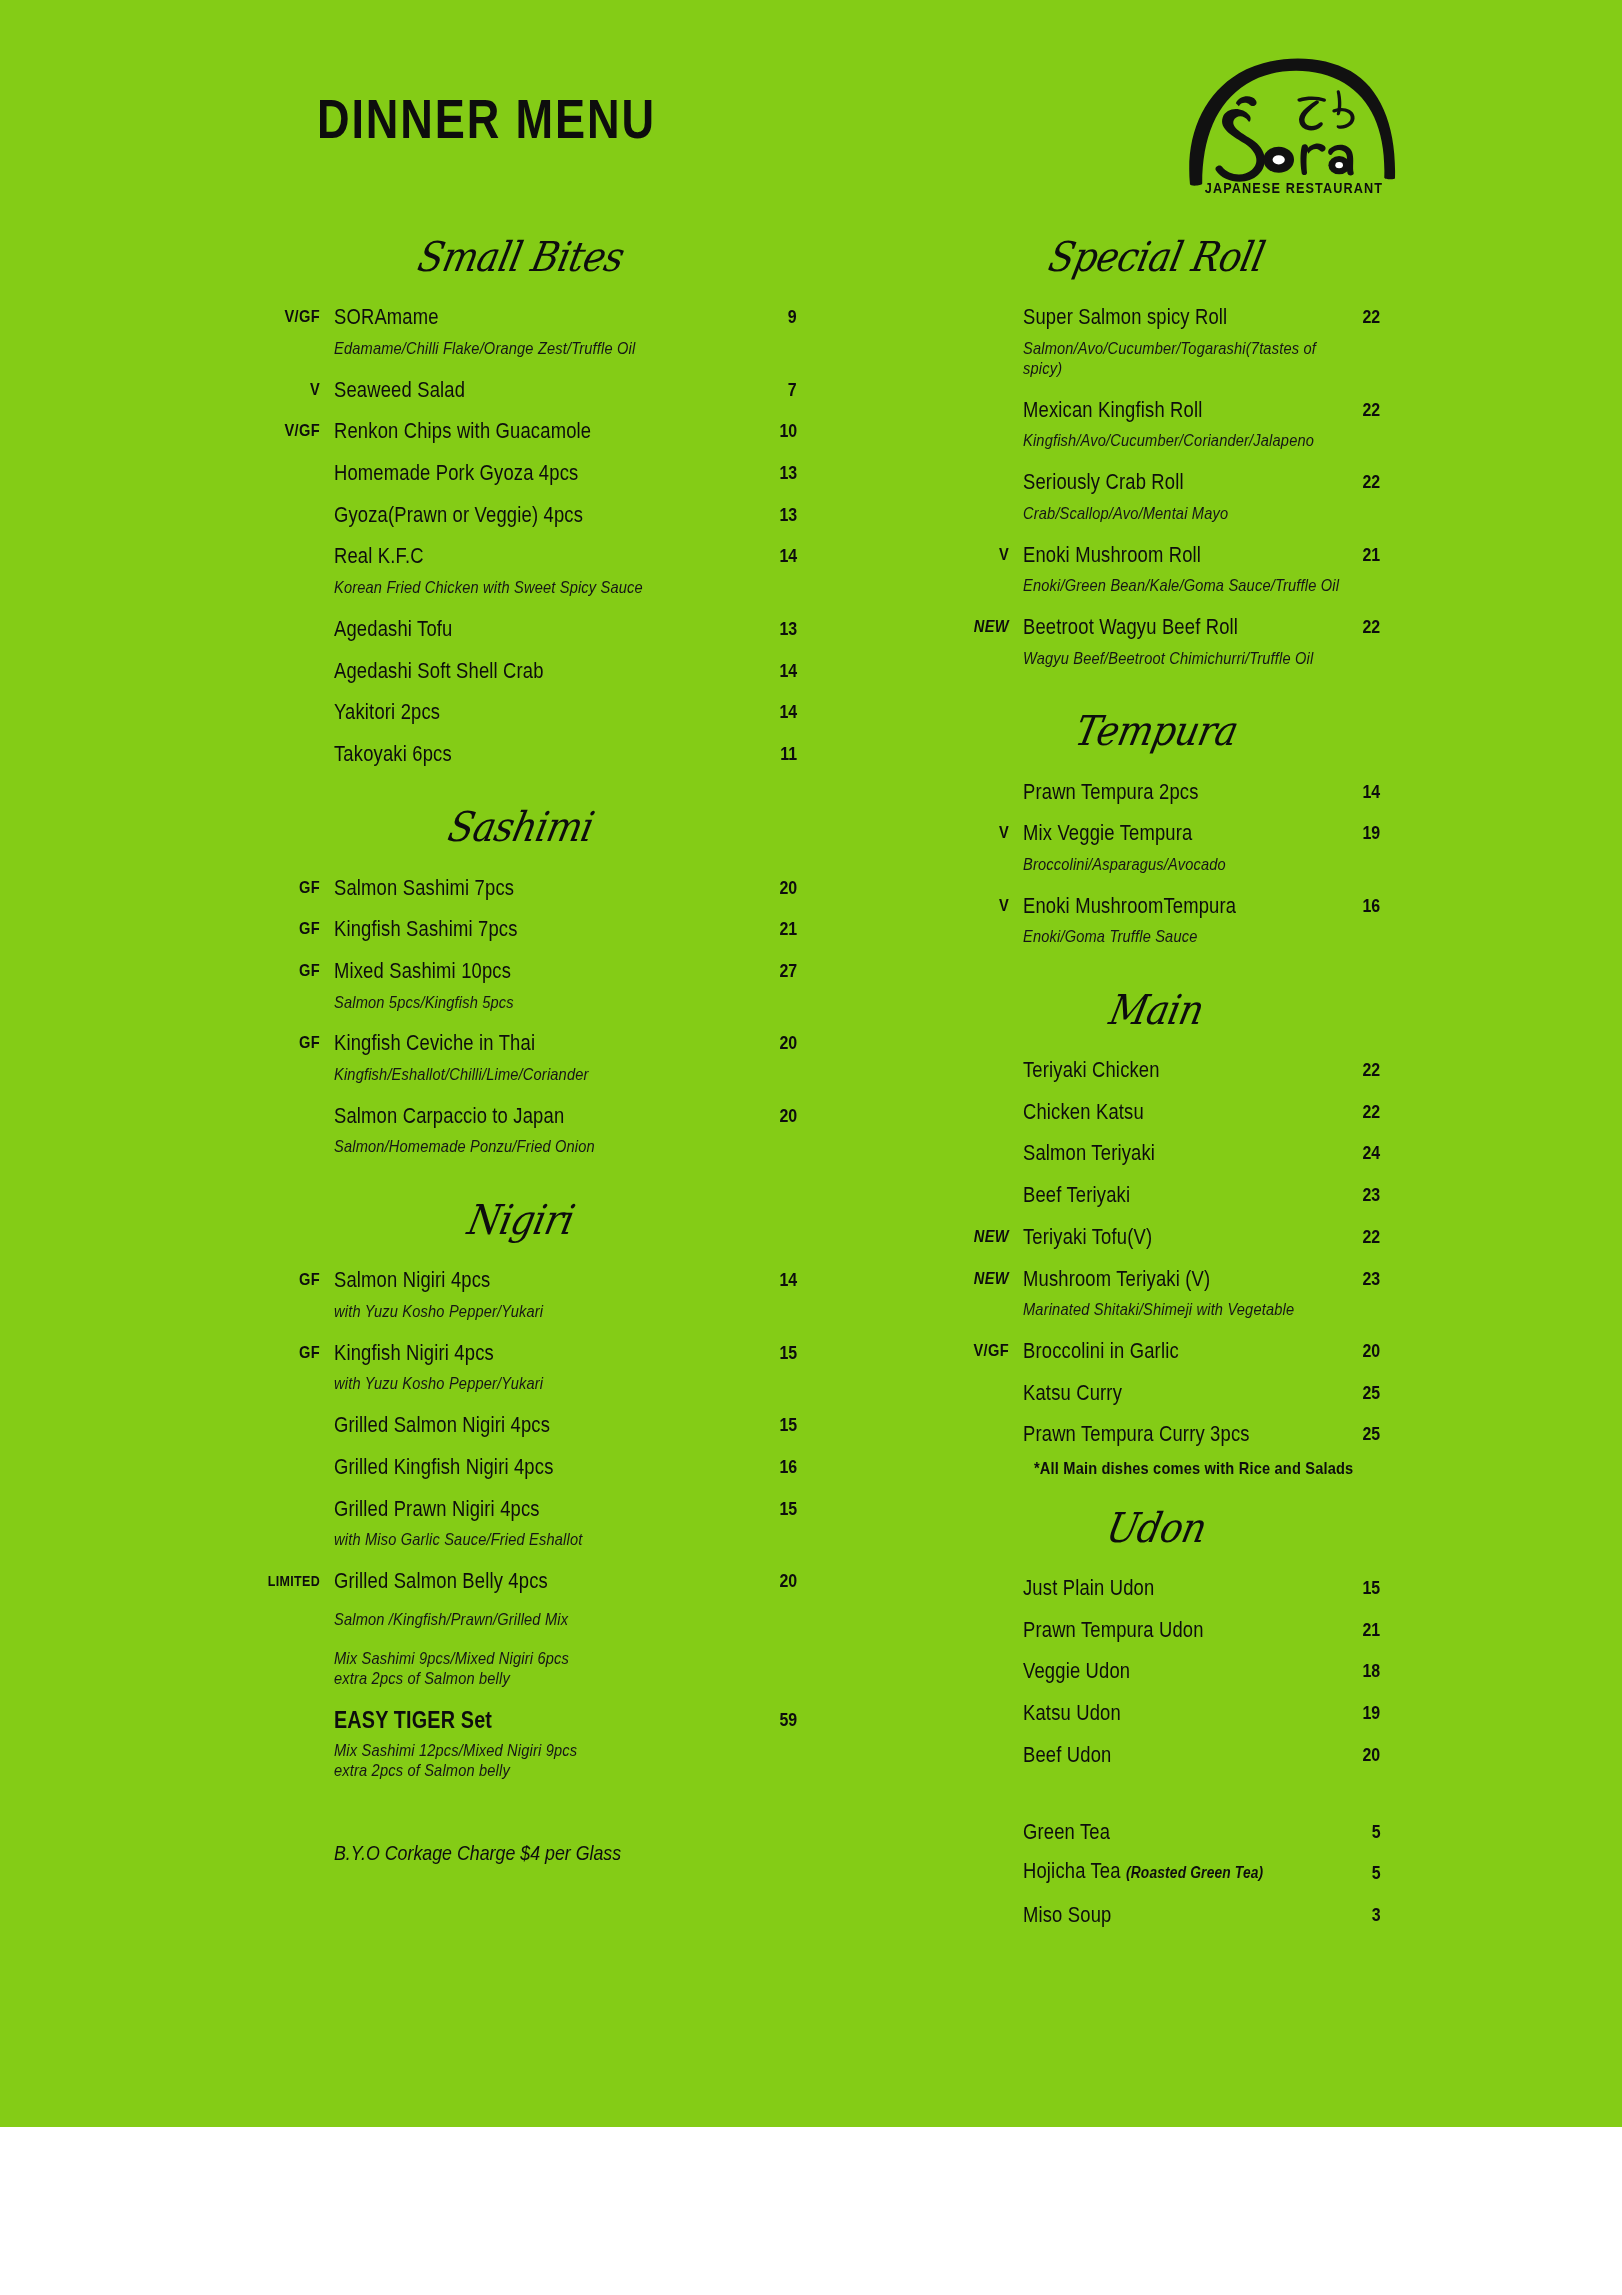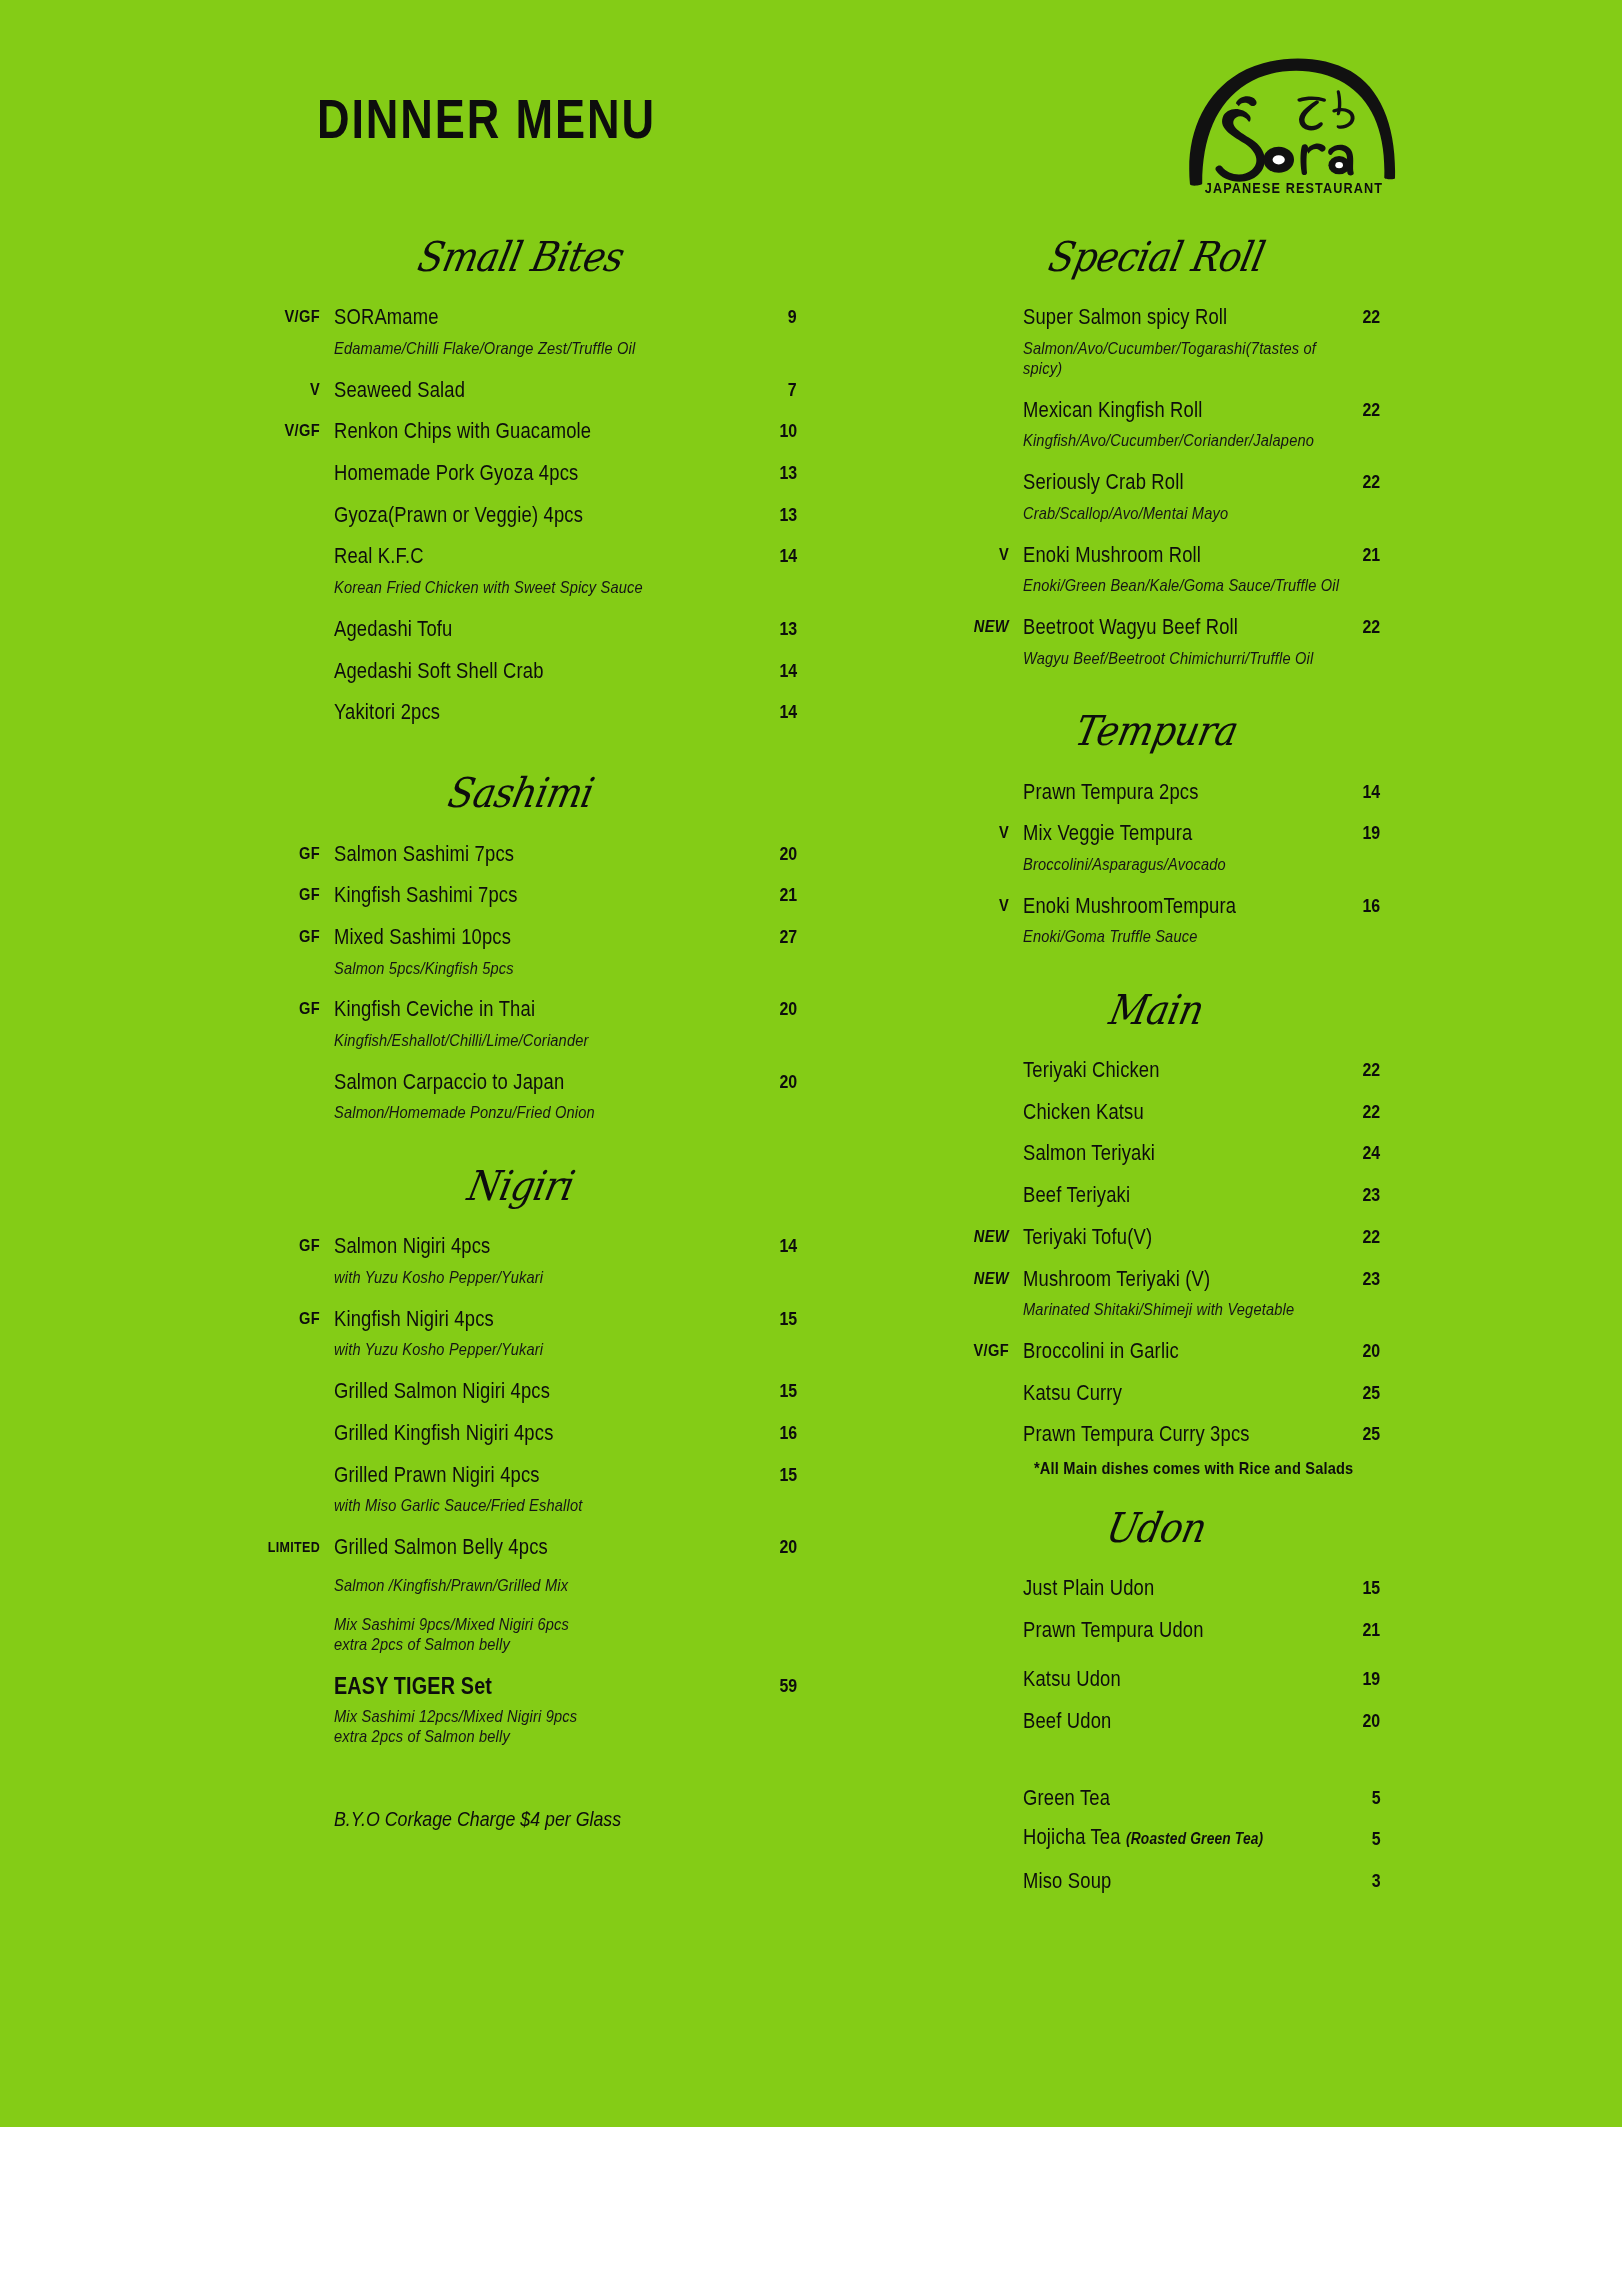--- a/index.html
+++ b/index.html
@@ -214,20 +214,25 @@
           <div class="name">Agedashi Soft Shell Crab</div>
           <div class="price">14</div>
         </div>
         <div class="sp-10"></div>
         <div class="row">
           <div class="tag"></div>
           <div class="name">Yakitori 2pcs</div>
           <div class="price">14</div>
         </div>
         <div class="sp-10"></div>
+        <div class="row">
+          <div class="tag"></div>
+          <div class="name">Takoyaki 6pcs</div>
+          <div class="price">11</div>
+        </div>
         <div class="sp-10"></div>
         <div class="sp-36"></div>
         <div class="sec-head"><span>Sashimi</span></div>
         <div class="sp-28"></div>
         <div class="row">
           <div class="tag">GF</div>
           <div class="name">Salmon Sashimi 7pcs</div>
           <div class="price">20</div>
         </div>
         <div class="sp-10"></div>
@@ -465,20 +470,25 @@
           <div class="name">Just Plain Udon</div>
           <div class="price">15</div>
         </div>
         <div class="sp-10"></div>
         <div class="row">
           <div class="tag"></div>
           <div class="name">Prawn Tempura  Udon</div>
           <div class="price">21</div>
         </div>
         <div class="sp-10"></div>
+        <div class="row">
+          <div class="tag"></div>
+          <div class="name">Veggie Udon</div>
+          <div class="price">18</div>
+        </div>
         <div class="sp-10"></div>
         <div class="row">
           <div class="tag"></div>
           <div class="name">Katsu Udon</div>
           <div class="price">19</div>
         </div>
         <div class="sp-10"></div>
         <div class="row">
           <div class="tag"></div>
           <div class="name">Beef Udon</div>

